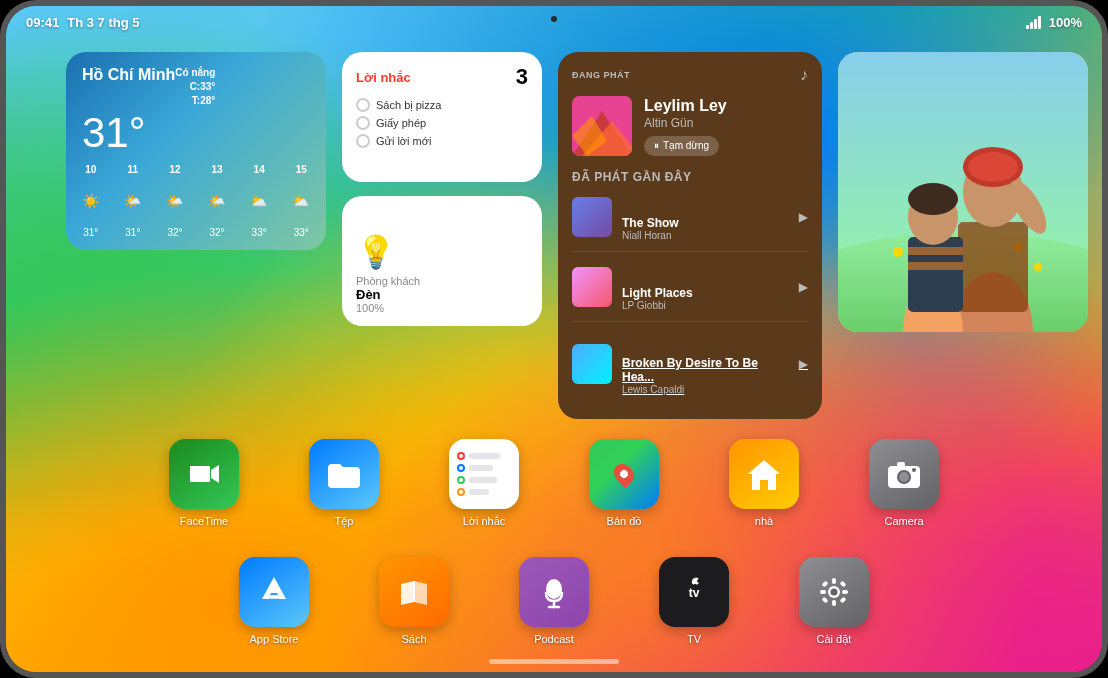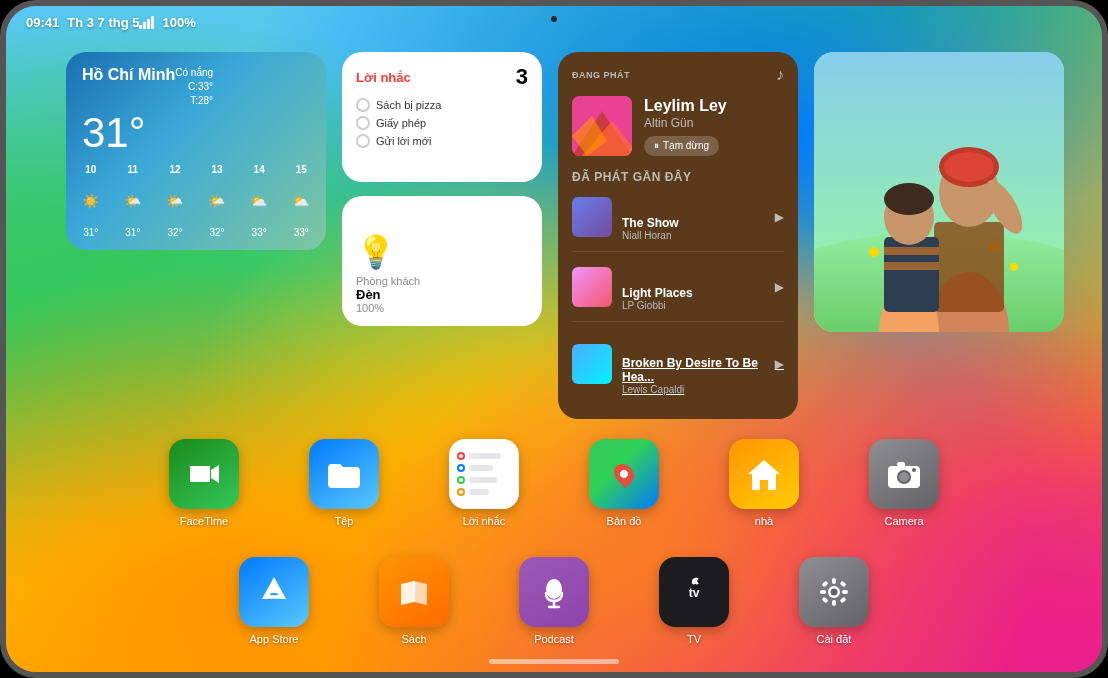--- a/index.html
+++ b/index.html
@@ -49,20 +49,21 @@
 
     #status-bar {
       position: absolute;
       top: 0;
       left: 0;
       right: 0;
       height: 32px;
       z-index: 100;
       display: flex;
       align-items: center;
+      justify-content: space-between;
       padding: 12px 20px;
     }
 
     #status-left {
       display: flex;
       align-items: center;
       gap: 8px;
       font-size: 13px;
       font-weight: 600;
       color: #fff;
@@ -128,20 +129,21 @@
 
     .weather-city {
       font-size: 16px;
       font-weight: 700;
     }
 
     .weather-condition-right {
       font-size: 10px;
       text-align: right;
       line-height: 1.4;
+      font-weight: bold;
     }
 
     .weather-temp-main {
       font-size: 42px;
       font-weight: 300;
       line-height: 1;
       margin-bottom: 10px;
     }
 
     .weather-forecast {
@@ -243,21 +245,21 @@
       font-weight: 700;
     }
 
     .light-percent {
       font-size: 11px;
       color: #888;
     }
 
     
     #music-widget {
-      width: 240px;
+      width: 264px;
       min-height: 280px;
       border-radius: 20px;
       background: #5a3a1a;
       padding: 14px;
       color: #fff;
       flex-shrink: 0;
     }
 
     .music-now-playing {
       display: flex;

